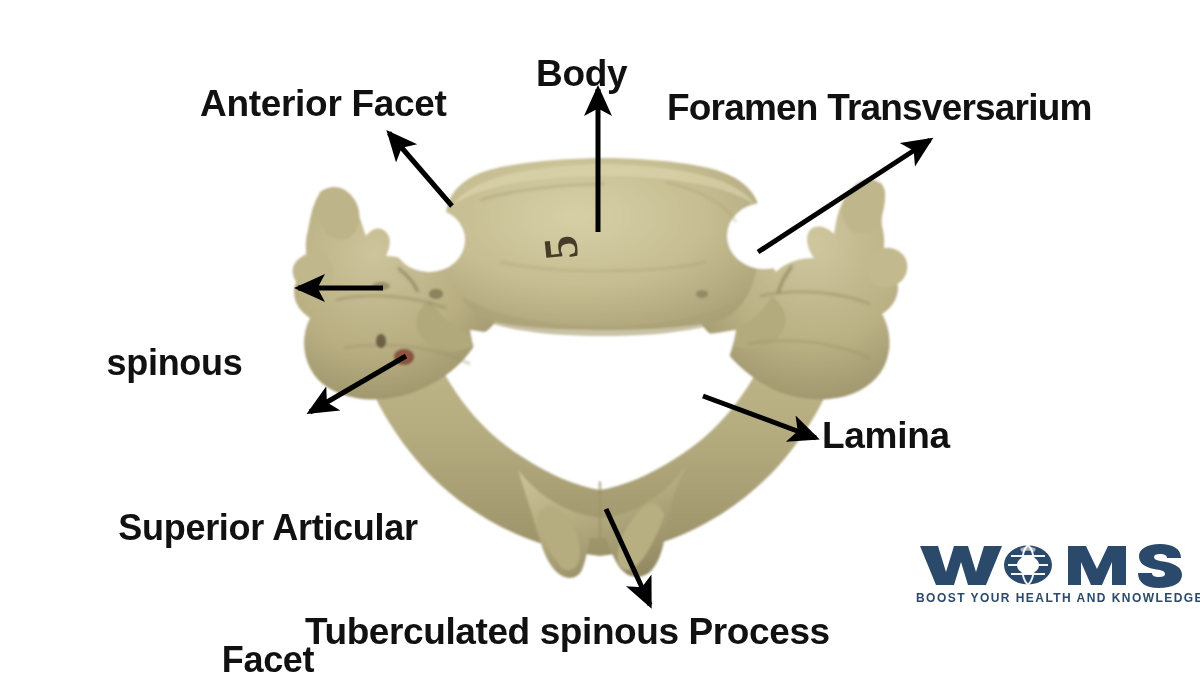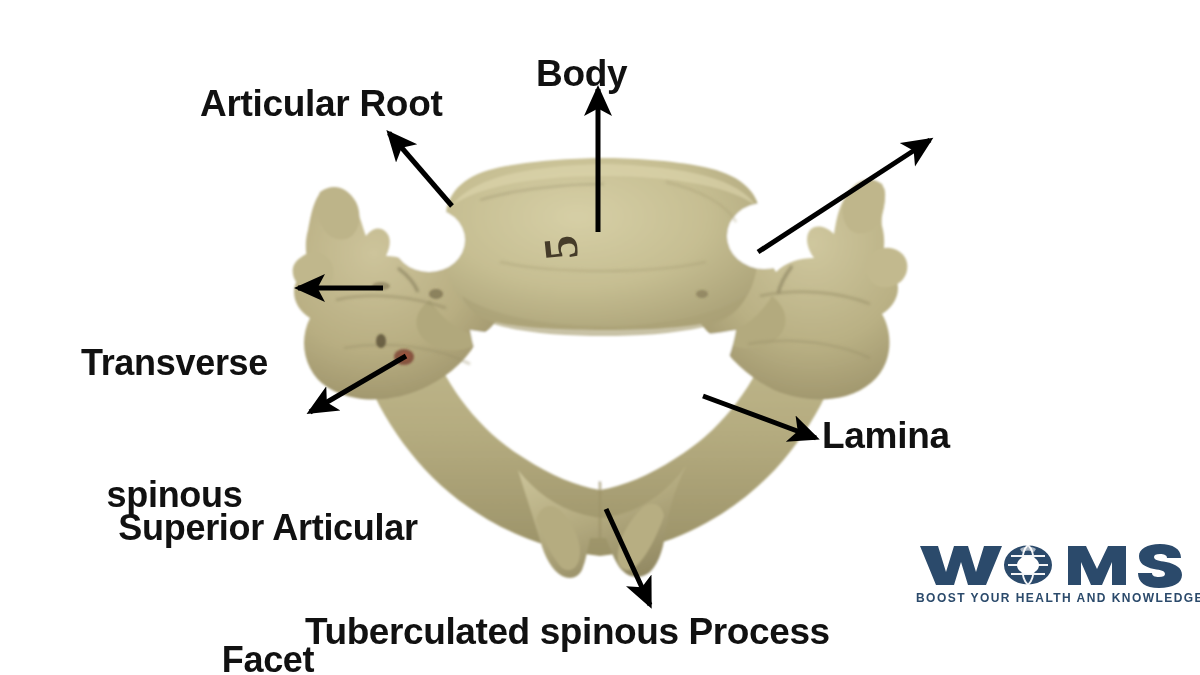--- a/index.html
+++ b/index.html
@@ -321,27 +321,27 @@
 
     <line x1="383" y1="288" x2="298" y2="288" stroke="#000000" stroke-width="5" marker-end="url(#ah)"></line>
 
     <line x1="406" y1="356" x2="310" y2="412" stroke="#000000" stroke-width="5" marker-end="url(#ah)"></line>
 
     <line x1="703" y1="396" x2="816" y2="438" stroke="#000000" stroke-width="5" marker-end="url(#ah)"></line>
 
     <line x1="606" y1="509" x2="650" y2="605" stroke="#000000" stroke-width="5" marker-end="url(#ah)"></line>
   </svg>
 
-  <div class="label left" id="lbl-anterior-root">Articular Root</div>
+  <div class="label left" id="lbl-anterior-root">Anterior Facet</div>
 
   <div class="label left" id="lbl-body">Body</div>
 
+  <div class="label left" id="lbl-foramen">Foramen Transversarium</div>
 
   <div class="label center" id="lbl-transverse">
-    <div>Transverse</div>
     <div>spinous</div>
   </div>
 
   <div class="label center" id="lbl-superior">
     <div>Superior Articular</div>
     <div>Facet</div>
   </div>
 
   <div class="label left" id="lbl-spinous">Tuberculated spinous Process</div>
 

